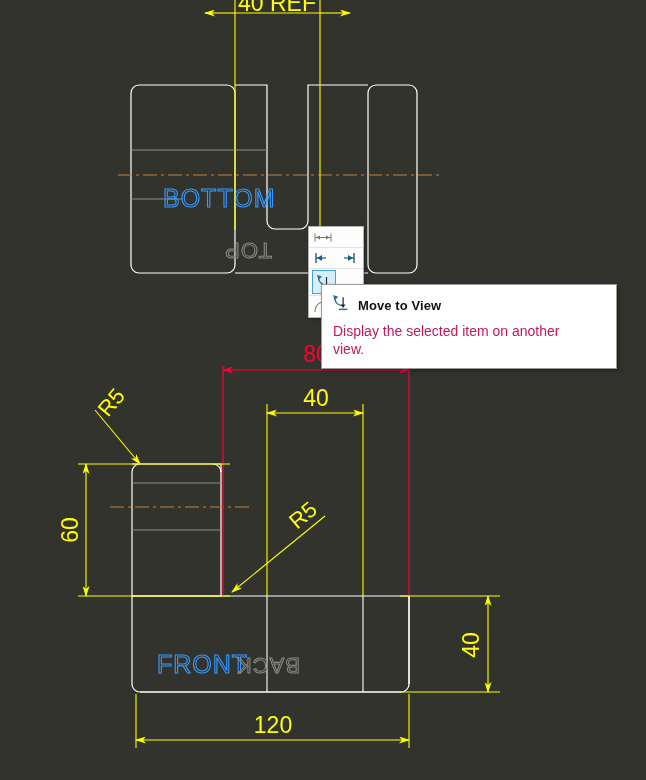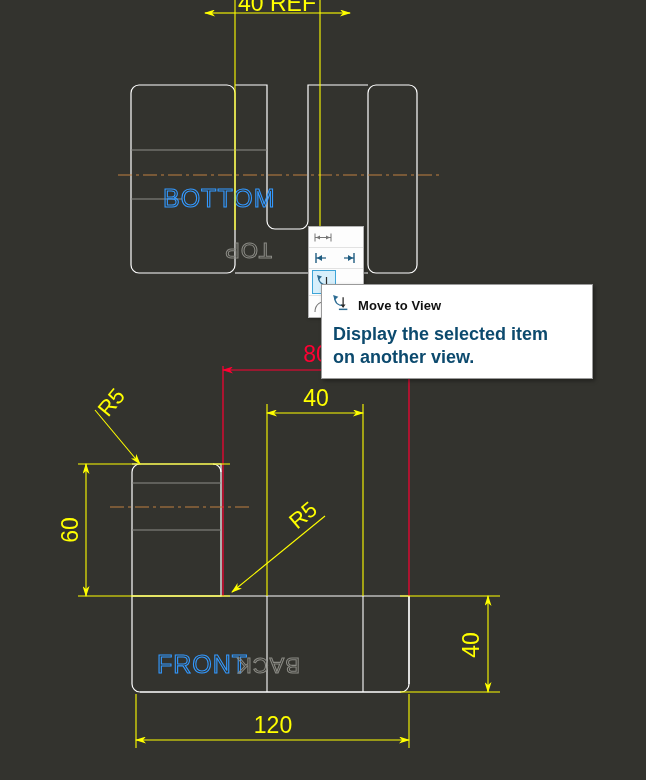--- a/index.html
+++ b/index.html
@@ -57,21 +57,21 @@
   .mtb-cell.sel {
     width: 24px; height: 24px;
     border: 1px solid #3ea5d8;
     background: #d7effb;
   }
   
   .tooltip {
     position: absolute;
     left: 321px;
     top: 284px;
-    width: 272px;
+    width: 296px;
     background: #ffffff;
     border: 1px solid #9a9a9a;
     box-shadow: 2px 2px 4px rgba(0,0,0,0.35);
     box-sizing: border-box;
     padding: 9px 22px 10px 10px;
   }
   .tt-head {
     display: flex;
     align-items: center;
     gap: 8px;
@@ -79,25 +79,24 @@
   }
   .tt-title {
     font-family: "Liberation Sans", sans-serif;
     font-size: 13px;
     font-weight: bold;
     color: #111111;
     letter-spacing: 0.1px;
   }
   .tt-desc {
     font-family: "Liberation Sans", sans-serif;
-    font-size: 18px;
-    color: #0c4a6e;
+    font-size: 14px;
+    color: #be185d;
     line-height: 1.25;
     padding-left: 1px;
-    font-weight: bold;
   }
 </style>
 </head>
 <body style="background: rgb(51, 51, 46);">
 
 <div id="canvas-root">
 
   <svg class="drawing" viewBox="0 0 646 780">
 
     <defs>

